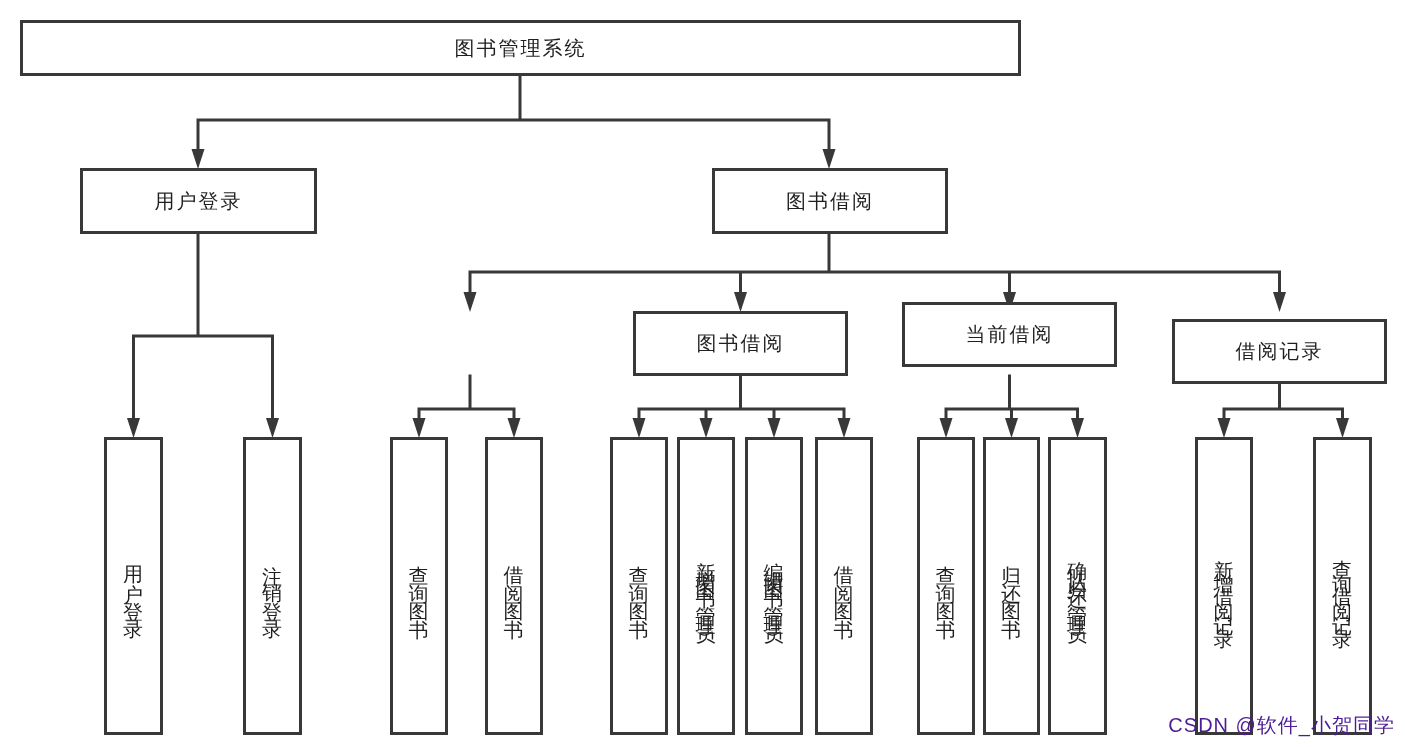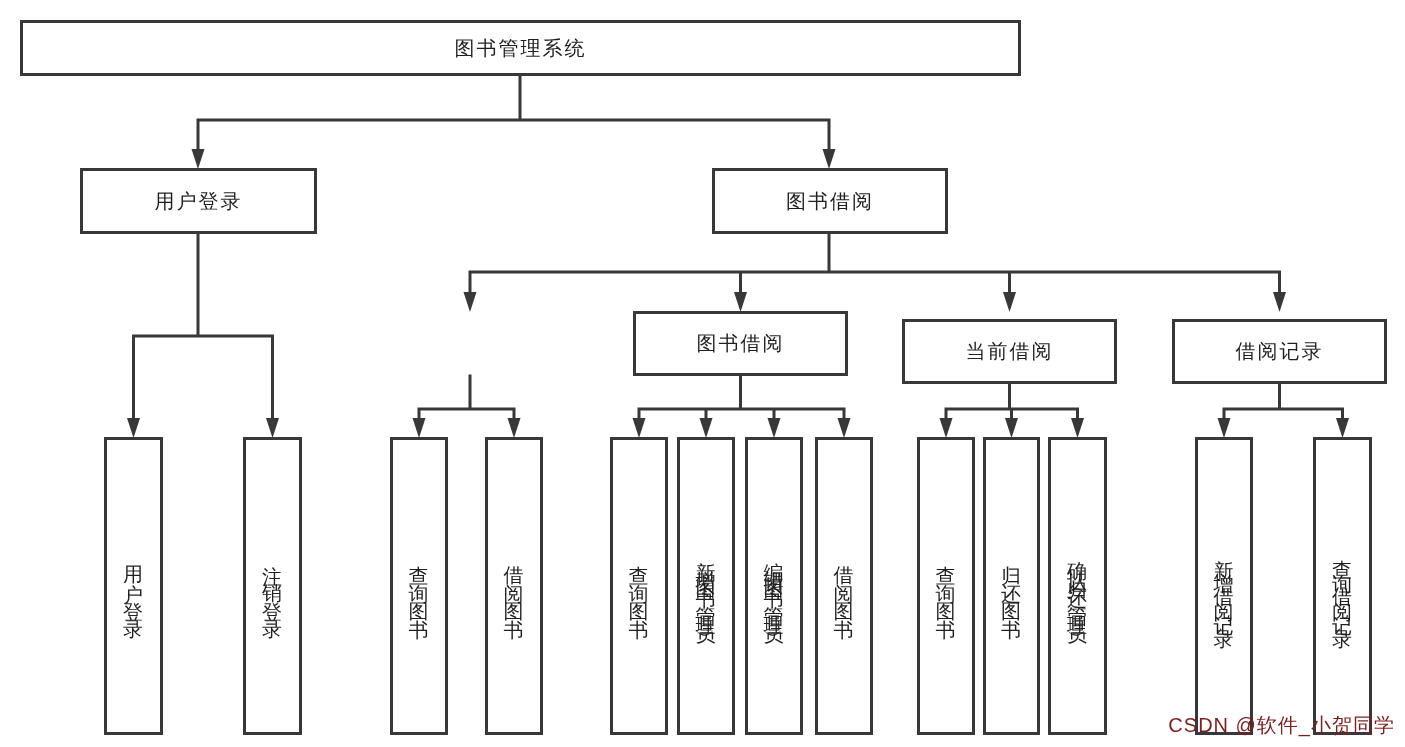--- a/index.html
+++ b/index.html
@@ -15,21 +15,21 @@
     font-size:20px; letter-spacing:2px; text-align:center;
   }
   .vnode span {
     writing-mode: vertical-rl; text-orientation: mixed;
     font-size:20px; line-height:1; letter-spacing:18px;
   }
   .vnode.gap-md span { letter-spacing:14px; }
   .vnode.gap-sm span { letter-spacing:9px; }
   .watermark {
     position:absolute; right:10px; bottom:8px;
-    color:#7f1d1d; font-size:20px; letter-spacing:1px; white-space:nowrap;
+    color:#4c1d95; font-size:20px; letter-spacing:1px; white-space:nowrap;
   }
 </style>
 </head>
 <body>
 
 <div class="canvas">
 
   <svg class="connectors" width="1405" height="747" viewBox="0 0 1405 747">
     <g stroke="#383838" stroke-width="3" fill="none" stroke-linecap="square">
 
@@ -76,21 +76,21 @@
       <polygon points="1336,418 1349,418 1342.5,438"></polygon>
     </g>
   </svg>
 
   <div class="node" style="left:20px; top:20px; width:1001px; height:56px;">图书管理系统</div>
 
   <div class="node" style="left:80px; top:168px; width:237px; height:66px;">用户登录</div>
   <div class="node" style="left:712px; top:168px; width:236px; height:66px;">图书借阅</div>
 
   <div class="node" style="left:633px; top:311px; width:215px; height:65px;">图书借阅</div>
-  <div class="node" style="left:902px; top:319px; width:215px; height:65px;">当前借阅</div>
+  <div class="node" style="left:902px; top:302px; width:215px; height:65px;">当前借阅</div>
   <div class="node" style="left:1172px; top:319px; width:215px; height:65px;">借阅记录</div>
 
   <div class="node vnode" style="left:104px; top:437px; width:59px; height:298px;">
     <span>用户登录</span>
   </div>
   <div class="node vnode" style="left:243px; top:437px; width:59px; height:298px;">
     <span>注销登录</span>
   </div>
 
   <div class="node vnode" style="left:390px; top:437px; width:58px; height:298px;">

